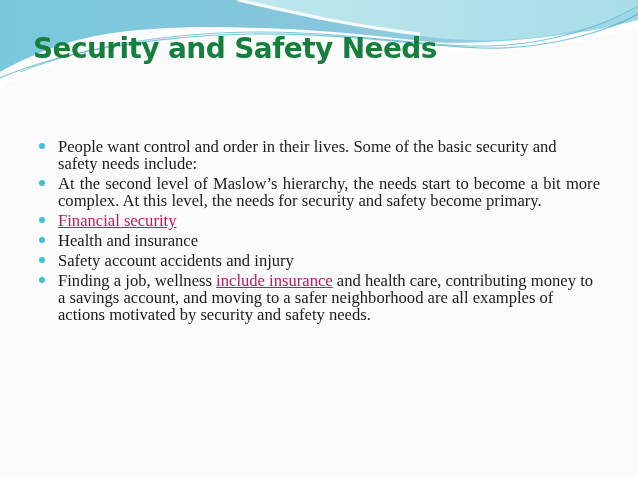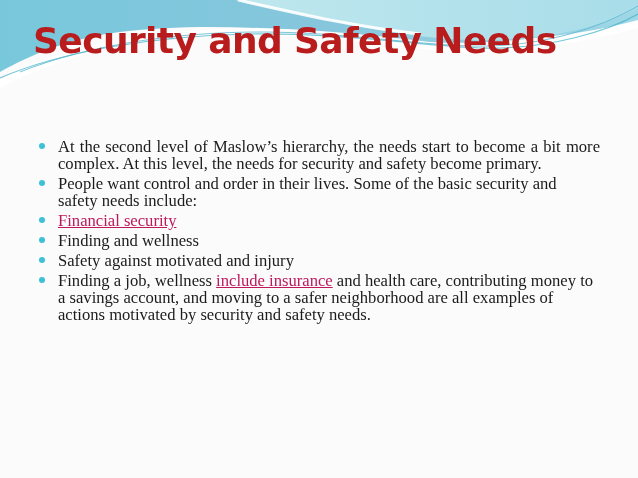--- a/index.html
+++ b/index.html
@@ -20,27 +20,27 @@
     .wave {
       position: absolute;
       left: 0;
       top: 0;
       width: 638px;
       height: 90px;
     }
     .title {
       position: absolute;
       left: 33px;
-      top: 20px;
+      top: 32px;
       margin: 0;
       font-family: "DejaVu Sans", sans-serif;
       font-weight: bold;
-      font-size: 36px;
+      font-size: 28px;
       letter-spacing: -0.6px;
-      color: #b91c1c;
+      color: #15803d;
       white-space: nowrap;
     }
     .bullets {
       position: absolute;
       left: 38px;
       top: 138px;
       width: 562px;
       margin: 0;
       padding: 0;
       list-style: none;
@@ -97,39 +97,39 @@
     <path d="M235,0 L638,0 L638,8 C600,28 540,42 470,40 C400,38 330,20 235,0 Z" fill="url(#gLight)"></path>
 
     <path d="M20,72 C90,44 180,32 260,32 C340,32 410,44 470,46 C540,48 600,28 638,6" fill="none" stroke="#5bb7cf" stroke-width="1" opacity="0.8"></path>
     <path d="M0,78 C60,52 150,36 250,34 C350,33 420,46 480,48 C550,50 610,30 638,14" fill="none" stroke="#3fb0c8" stroke-width="1.2" opacity="0.7"></path>
     <path d="M238,0 C300,14 350,26 420,34" fill="none" stroke="#ffffff" stroke-width="3" opacity="0.9"></path>
   </svg>
 
   <h1 class="title">Security and Safety Needs</h1>
 
   <ul class="bullets">
+    <li class="bullet-item">
+      <span class="bullet-dot"></span>
+      <span>People want control and order in their lives. Some of the basic security and safety needs include:</span>
+    </li>
     <li class="bullet-item justify">
       <span class="bullet-dot"></span>
       <span>At the second level of Maslow’s hierarchy, the needs start to become a bit more complex. At this level, the needs for security and safety become primary.</span>
-    </li>
-    <li class="bullet-item">
-      <span class="bullet-dot"></span>
-      <span>People want control and order in their lives. Some of the basic security and safety needs include:</span>
     </li>
     <li class="bullet-item">
       <span class="bullet-dot"></span>
       <a class="link">Financial security</a>
     </li>
     <li class="bullet-item">
       <span class="bullet-dot"></span>
-      <span>Finding and wellness</span>
+      <span>Health and insurance</span>
     </li>
     <li class="bullet-item">
       <span class="bullet-dot"></span>
-      <span>Safety against motivated and injury</span>
+      <span>Safety account accidents and injury</span>
     </li>
     <li class="bullet-item">
       <span class="bullet-dot"></span>
       <span>Finding a job, wellness </span><a class="link">include insurance</a><span> and health care, contributing money to a savings account, and moving to a safer neighborhood are all examples of actions motivated by security and safety needs.</span>
     </li>
   </ul>
 
 </div>
 
 </body></html>

